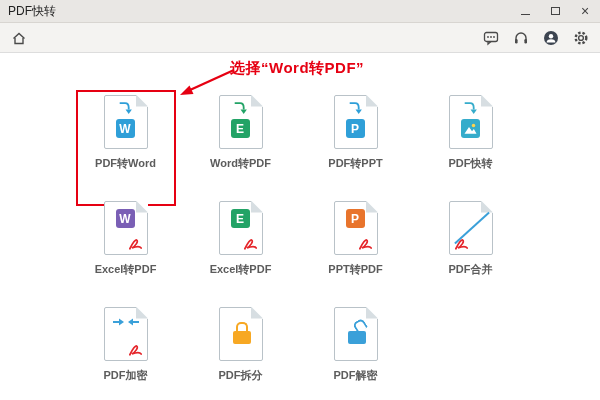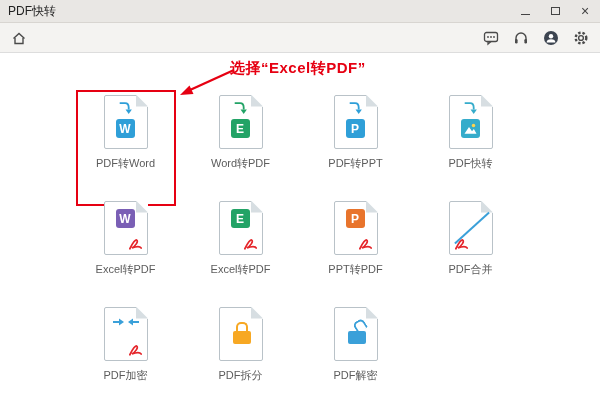--- a/index.html
+++ b/index.html
@@ -30,21 +30,21 @@
   
   .annotation-text { position:absolute; left:230px; top:6px; font-size:15px; font-weight:bold;
                      color:#e60012; letter-spacing:0.5px; }
   .annotation-arrow { position:absolute; left:172px; top:12px; width:70px; height:38px; }
 
   
   .grid { position:absolute; left:68px; top:42px; display:grid;
           grid-template-columns:repeat(4,115px); grid-auto-rows:106px; justify-items:center; }
   .item { display:flex; flex-direction:column; align-items:center; width:90px; cursor:pointer; }
   .item.hl { outline:2px solid #e60012; outline-offset:3px; }
-  .label { margin-top:7px; font-size:11px; color:#5c5c5c; white-space:nowrap; }
+  .label { margin-top:7px; font-size:11px; color:#5c5c5c; white-space:nowrap;font-weight:bold; }
 
   
   .doc { width:44px; height:54px; background:#fff; border:1.5px solid #b9c2c8;
          border-radius:2px; position:relative; }
   .fold { position:absolute; top:-1.5px; right:-1.5px; width:12px; height:12px; background:#fff; }
   .fold::after { content:""; position:absolute; inset:0; background:#d7dee2;
                  clip-path:polygon(0 0,100% 100%,0 100%); }
 
   .badge { position:absolute; left:11px; top:23px; width:19px; height:19px; border-radius:3px;
            color:#fff; font-weight:bold; font-size:12px;
@@ -122,21 +122,21 @@
       <svg viewBox="0 0 16 16">
         <circle cx="8" cy="8" r="5.3" fill="none" stroke="#4a4a4a" stroke-width="2.4" stroke-dasharray="2.4 1.9"></circle>
         <circle cx="8" cy="8" r="2.4" fill="none" stroke="#4a4a4a" stroke-width="1.4"></circle>
       </svg>
     </div>
   </div>
 </div>
 
 <div class="main">
 
-  <div class="annotation-text">选择“Excel转PDF”</div>
+  <div class="annotation-text">选择“Word转PDF”</div>
   <svg class="annotation-arrow" viewBox="0 0 70 38">
     <line x1="62" y1="5" x2="18" y2="25" stroke="#e60012" stroke-width="2.4"></line>
     <polygon points="8,30 17.5,20.5 21.5,29" fill="#e60012"></polygon>
   </svg>
 
   <div class="grid">
 
     <div class="item hl">
       <div class="doc">
         <span class="fold"></span>

